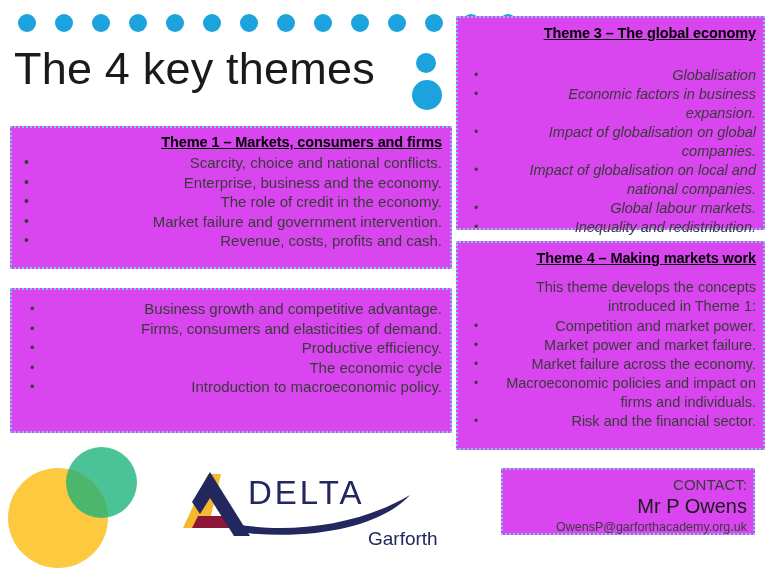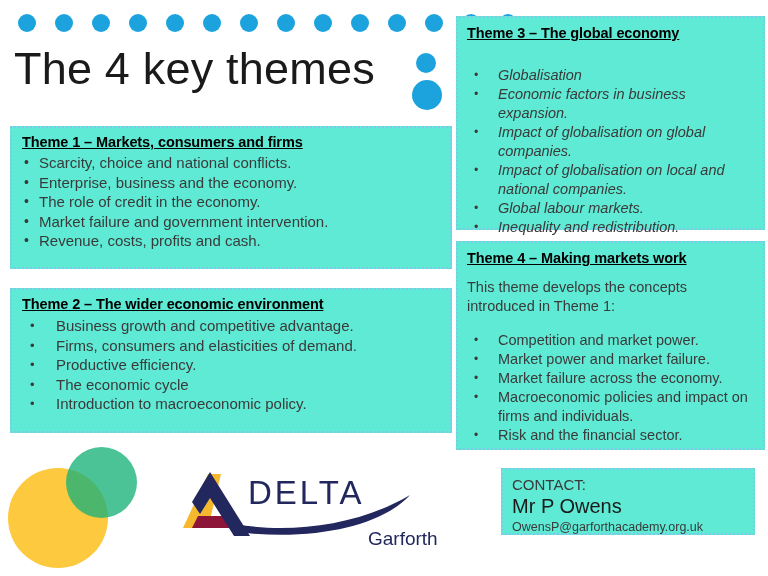--- a/index.html
+++ b/index.html
@@ -62,21 +62,22 @@
     font-weight: 400;
     color: #1a1a1a;
     letter-spacing: 0.2px;
     line-height: 1.1;
   }
 
   
   .box {
     position: absolute;
     border: 2px dotted #7FC9E8;
-    background: #5eead4;
+    background: #d946ef;
+    text-align: right;
   }
 
   .box-heading {
     font-weight: bold;
     text-decoration: underline;
     color: #000000;
     letter-spacing: -0.1px;
   }
 
   ul.items {
@@ -117,21 +118,21 @@
 
   
   #theme4 { left: 456px; top: 241px; width: 309px; height: 209px; padding: 7px 7px 0 9px; }
   #theme4 .box-heading { font-size: 14.5px; line-height: 17px; }
   #theme4 .intro {
     font-size: 14.5px;
     line-height: 19px;
     color: #3a3a3a;
     margin-top: 11px;
   }
-  #theme4 ul.items { margin-top: 15px; }
+  #theme4 ul.items { margin-top: 1px; }
   #theme4 ul.items li { font-size: 14.5px; line-height: 19px; padding-left: 31px; }
   #theme4 ul.items li::before { left: 7px; font-size: 12px; }
 
   
   #contact { left: 501px; top: 468px; width: 254px; height: 67px; padding: 5px 6px 0 9px; }
   #contact .c-label { font-size: 15px; line-height: 19px; color: #3a3a3a; }
   #contact .c-name  { font-size: 20px; line-height: 25px; color: #1a1a1a; }
   #contact .c-email { font-size: 12.5px; line-height: 17px; color: #3a3a3a; }
 
   
@@ -195,21 +196,20 @@
     <ul class="items">
       <li>Scarcity, choice and national conflicts.</li>
       <li>Enterprise, business and the economy.</li>
       <li>The role of credit in the economy.</li>
       <li>Market failure and government intervention.</li>
       <li>Revenue, costs, profits and cash.</li>
     </ul>
   </div>
 
   <div class="box" id="theme2">
-    <div class="box-heading">Theme 2 – The wider economic environment</div>
     <ul class="items">
       <li>Business growth and competitive advantage.</li>
       <li>Firms, consumers and elasticities of demand.</li>
       <li>Productive efficiency.</li>
       <li>The economic cycle</li>
       <li>Introduction to macroeconomic policy.</li>
     </ul>
   </div>
 
   <div class="box" id="theme3">

